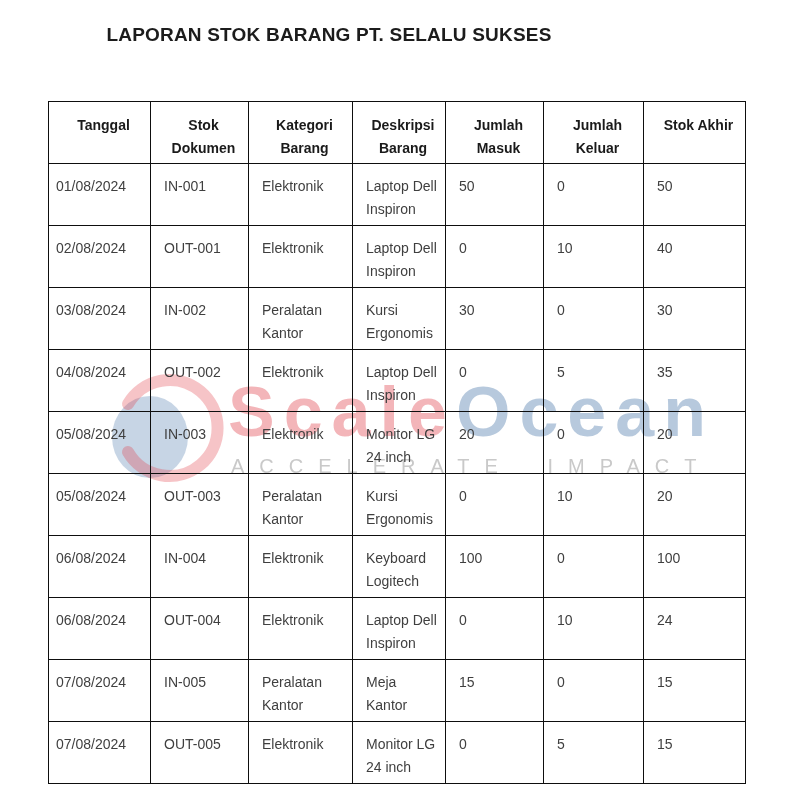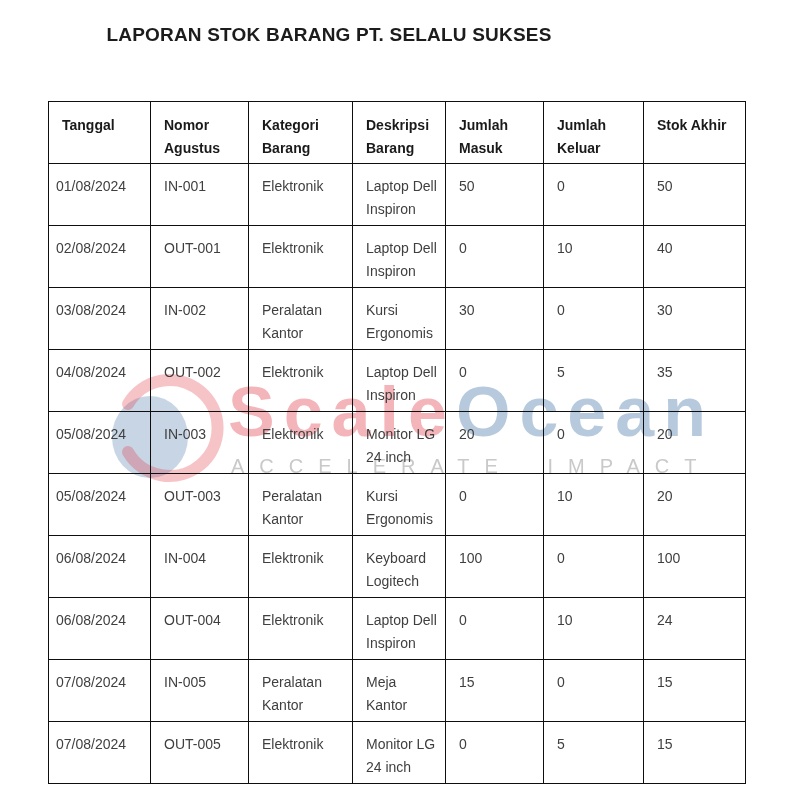--- a/index.html
+++ b/index.html
@@ -38,21 +38,21 @@
     border-collapse:collapse; table-layout:fixed; width:697px;
     background:transparent;
   }
   .stock-table td, .stock-table th{
     border:1.4px solid #0e0e0e;
     vertical-align:top; text-align:left;
     padding:11px 5px 0 13px;
     font-size:14px; line-height:23px; color:#3f3f3f;
     overflow:hidden;
   }
-  .stock-table th{ font-weight:700; color:#1a1a1a; padding-top:12px; }
+  .stock-table th{ font-weight:700; color:#1a1a1a; padding-top:12px;text-align:center; }
   .stock-table tr{ height:62px; }
   td.col-0{ padding-right:20px; word-break:break-all;padding-left:7px; }
   td.col-3{ padding-right:4px; }
 </style>
 </head>
 <body>
 
 <div class="page">
 
   <div class="watermark">
@@ -78,21 +78,21 @@
         <col style="width:98px">
         <col style="width:104px">
       <col style="width:93px">
         <col style="width:98px">
         <col style="width:100px">
         <col style="width:102px">
     </colgroup>
     <thead>
       <tr id="header-row">
           <th class="col-0">Tanggal</th>
-          <th class="col-1">Nomor Agustus</th>
+          <th class="col-1">Stok Dokumen</th>
           <th class="col-2">Kategori Barang</th>
           <th class="col-3">Deskripsi Barang</th>
           <th class="col-4">Jumlah Masuk</th>
           <th class="col-5">Jumlah Keluar</th>
           <th class="col-6">Stok Akhir</th>
         </tr>
     </thead>
     <tbody id="table-body">
         <tr>
           <td class="col-0">01/08/2024</td>

